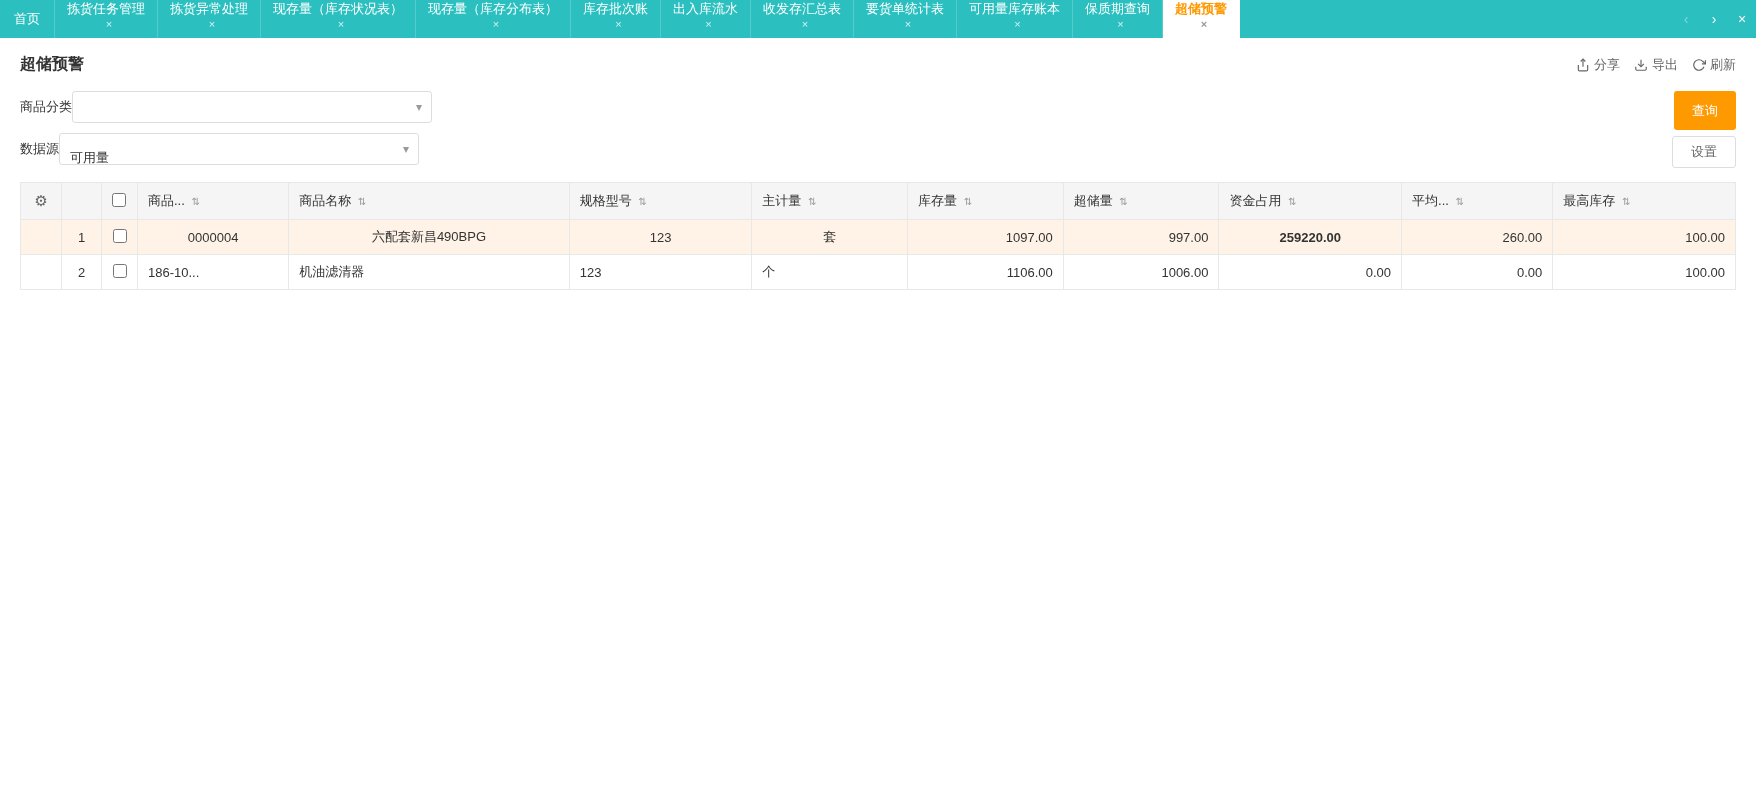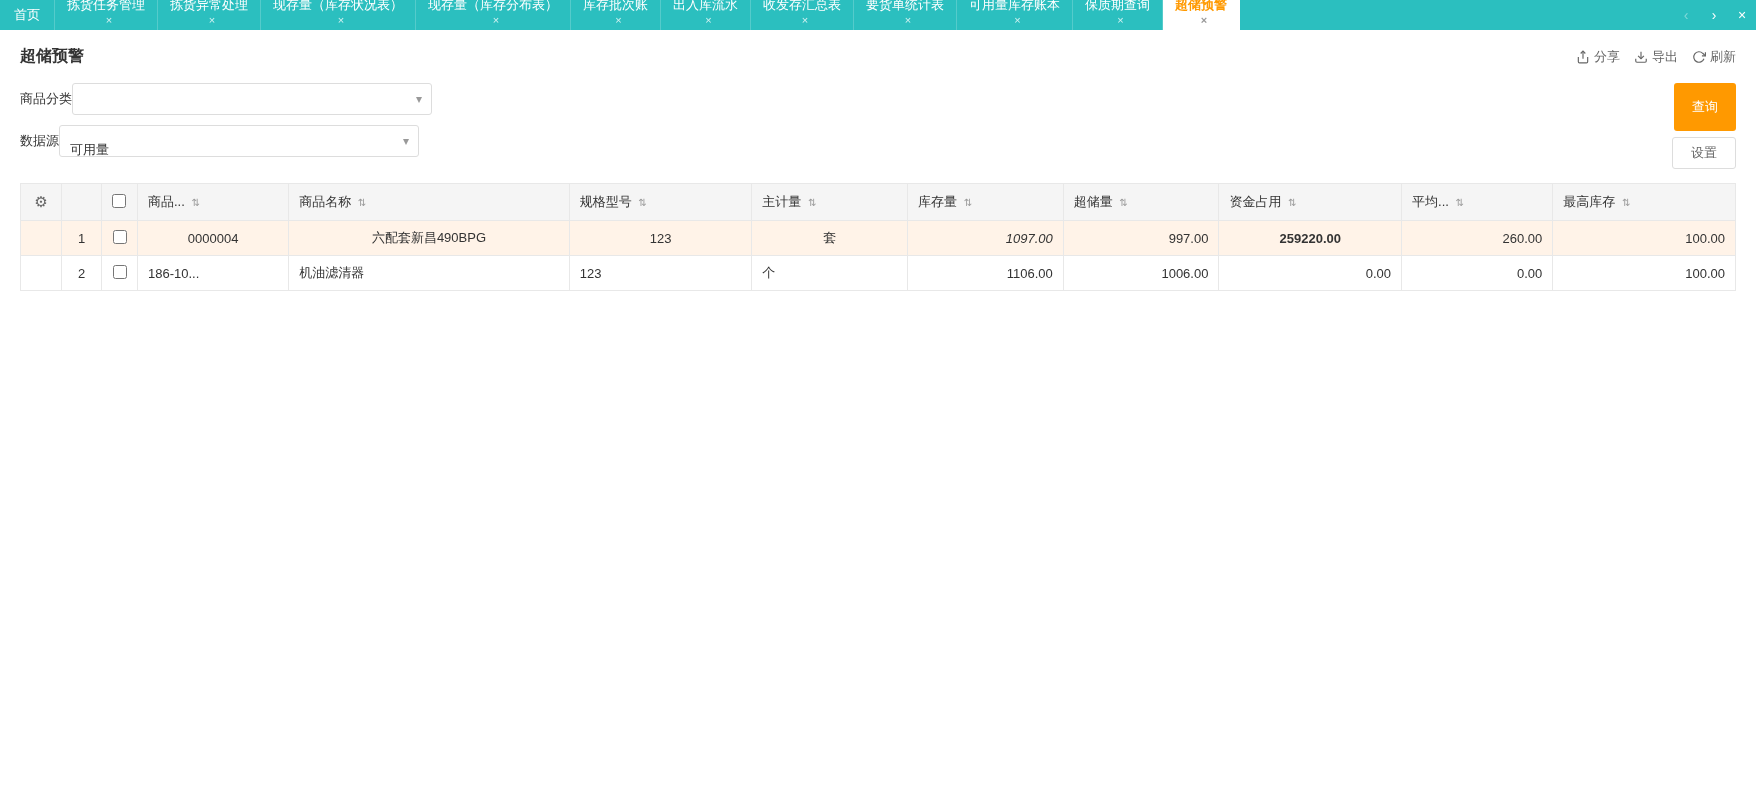--- a/index.html
+++ b/index.html
@@ -3,21 +3,21 @@
   <meta charset="utf-8">
   <style>
     * { margin: 0; padding: 0; box-sizing: border-box; }
     body { font-family: 'Microsoft YaHei', Arial, sans-serif; font-size: 13px; background: #fff; color: #333; overflow-x: hidden; }
 
     
     .top-nav {
       display: flex;
       align-items: center;
       background: #2bbfbf;
-      height: 30px;
+      height: 38px;
       padding: 0 0;
       overflow: hidden;
       white-space: nowrap;
     }
     .top-nav .nav-item {
       display: inline-flex;
       align-items: center;
       padding: 0 12px;
       height: 38px;
       color: #fff;
@@ -134,21 +134,21 @@
     }
 
     .btn-query {
       background: #f90;
       color: #fff;
       border: none;
       border-radius: 3px;
       padding: 6px 18px;
       font-size: 13px;
       cursor: pointer;
-      height: 48px;
+      height: 39px;
     }
     .btn-setting {
       background: #fff;
       color: #666;
       border: 1px solid #ddd;
       border-radius: 3px;
       padding: 6px 18px;
       font-size: 13px;
       cursor: pointer;
       height: 32px;
@@ -384,21 +384,21 @@
       </thead>
       <tbody id="table-body">
       <tr class="row-highlighted">
       <td class="col-check"></td>
       <td class="col-index" style="text-align:center;">1</td>
       <td class="col-check" style="text-align:center;"><input type="checkbox" style=""></td>
       <td>0000004</td>
       <td>六配套新昌490BPG</td>
       <td>123</td>
       <td>套</td>
-      <td style="text-align:right;font-style:italic;">1097.00</td>
+      <td style="text-align:right;">1097.00</td>
       <td style="text-align:right;">997.00</td>
       <td style="text-align:center;font-weight:bold;">259220.00</td>
       <td style="text-align:right;">260.00</td>
       <td style="text-align:right;">100.00</td>
     </tr>
           <tr class="row-normal">
       <td class="col-check"></td>
       <td class="col-index" style="text-align:center;">2</td>
       <td class="col-check" style="text-align:center;"><input type="checkbox" style=""></td>
       <td>186-10...</td>

